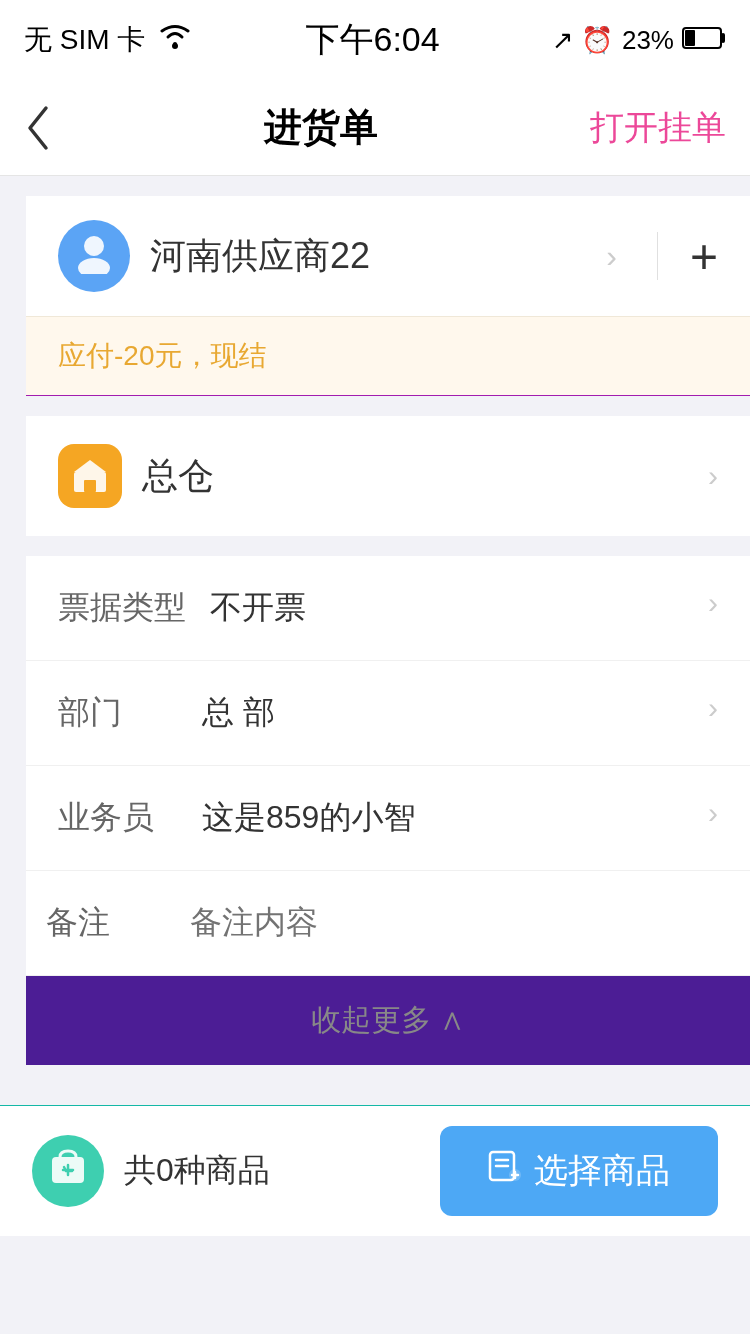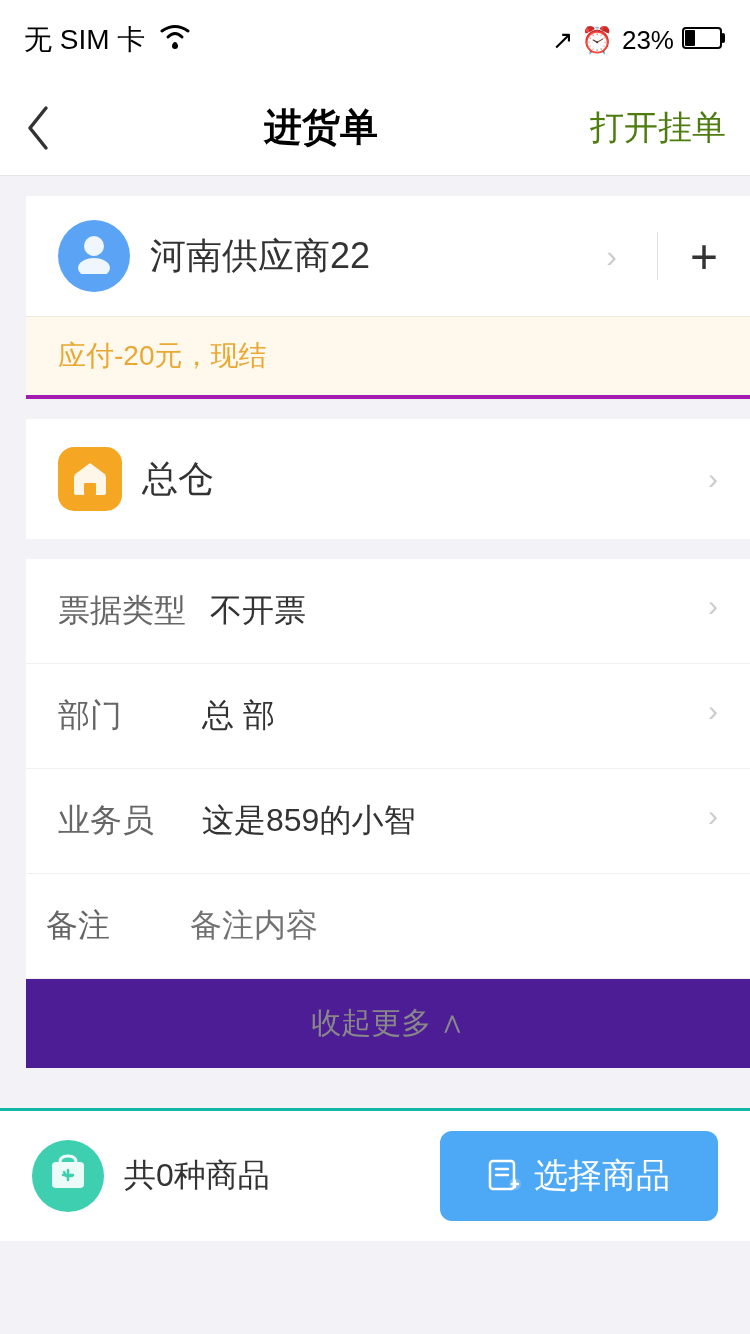--- a/index.html
+++ b/index.html
@@ -59,21 +59,21 @@
       display: flex;
       align-items: center;
     }
     .nav-title {
       font-size: 38px;
       font-weight: 600;
       color: #000;
     }
     .nav-action {
       font-size: 34px;
-      color: #4d7c0f;
+      color: #ec4899;
       cursor: pointer;
       font-family: Liberation Mono, monospace;
     }
 
     
     .section-divider {
       height: 20px;
       background: #f2f2f7;
     }
 
@@ -130,21 +130,21 @@
       margin-right: 32px;
     }
 
     
     .payment-notice {
       background: #fff8ed;
       padding: 20px 32px;
       font-size: 28px;
       color: #e8a832;
       border-top: 1px solid #f0e8d8;
-      border-bottom: 4px solid #a21caf;
+      border-bottom: 1px solid #a21caf;
     }
 
     
     .list-row {
       display: flex;
       align-items: flex-start;
       padding: 30px 32px;
       background: #fff;
       border-bottom: 1px solid #f0f0f0;
       cursor: pointer;
@@ -204,21 +204,21 @@
       color: #888;
     }
 
     
     .bottom-bar {
       width: 100%;
       background: #fff;
       display: flex;
       align-items: center;
       padding: 20px 32px;
-      border-top: 3px solid #14b8a6;
+      border-top: 1px solid #14b8a6;
       margin-top: 20px;
     }
     .bottom-icon-wrap {
       width: 72px;
       height: 72px;
       border-radius: 50%;
       background: #3ecfb0;
       display: flex;
       align-items: center;
       justify-content: center;
@@ -230,21 +230,21 @@
       font-size: 32px;
       color: #333;
     }
     .select-btn {
       background: #4da8f5;
       color: #fff;
       font-size: 34px;
       padding: 22px 48px;
       border-radius: 12px;
       display: flex;
-      align-items: flex-end;
+      align-items: flex-start;
       gap: 12px;
       cursor: pointer;
       border: none;
     }
 
     .grey-bg {
       background: #f2f2f7;
       flex: 1;
       min-height: 300px;
     }
@@ -257,20 +257,21 @@
     <span>无 SIM 卡</span>
     <span>
       <svg width="36" height="26" viewBox="0 0 36 26">
         <path d="M18 20 Q18 20 18 20" stroke="#000" stroke-width="4" stroke-linecap="round"></path>
         <path d="M11 13 Q18 6 25 13" stroke="#000" stroke-width="3" fill="none" stroke-linecap="round"></path>
         <path d="M5 7 Q18 -2 31 7" stroke="#000" stroke-width="3" fill="none" stroke-linecap="round"></path>
         <circle cx="18" cy="22" r="3" fill="#000"></circle>
       </svg>
     </span>
   </div>
+  <div class="status-center">下午6:04</div>
   <div class="status-right">
     <span>↗</span>
     <span>⏰</span>
     <span>23%</span>
     <span>
       <svg width="44" height="22" viewBox="0 0 44 22">
         <rect x="1" y="1" width="38" height="20" rx="3" ry="3" stroke="#000" stroke-width="2" fill="none"></rect>
         <rect x="39" y="6" width="4" height="10" rx="2" fill="#000"></rect>
         <rect x="3" y="3" width="10" height="16" rx="1" fill="#000"></rect>
       </svg>

